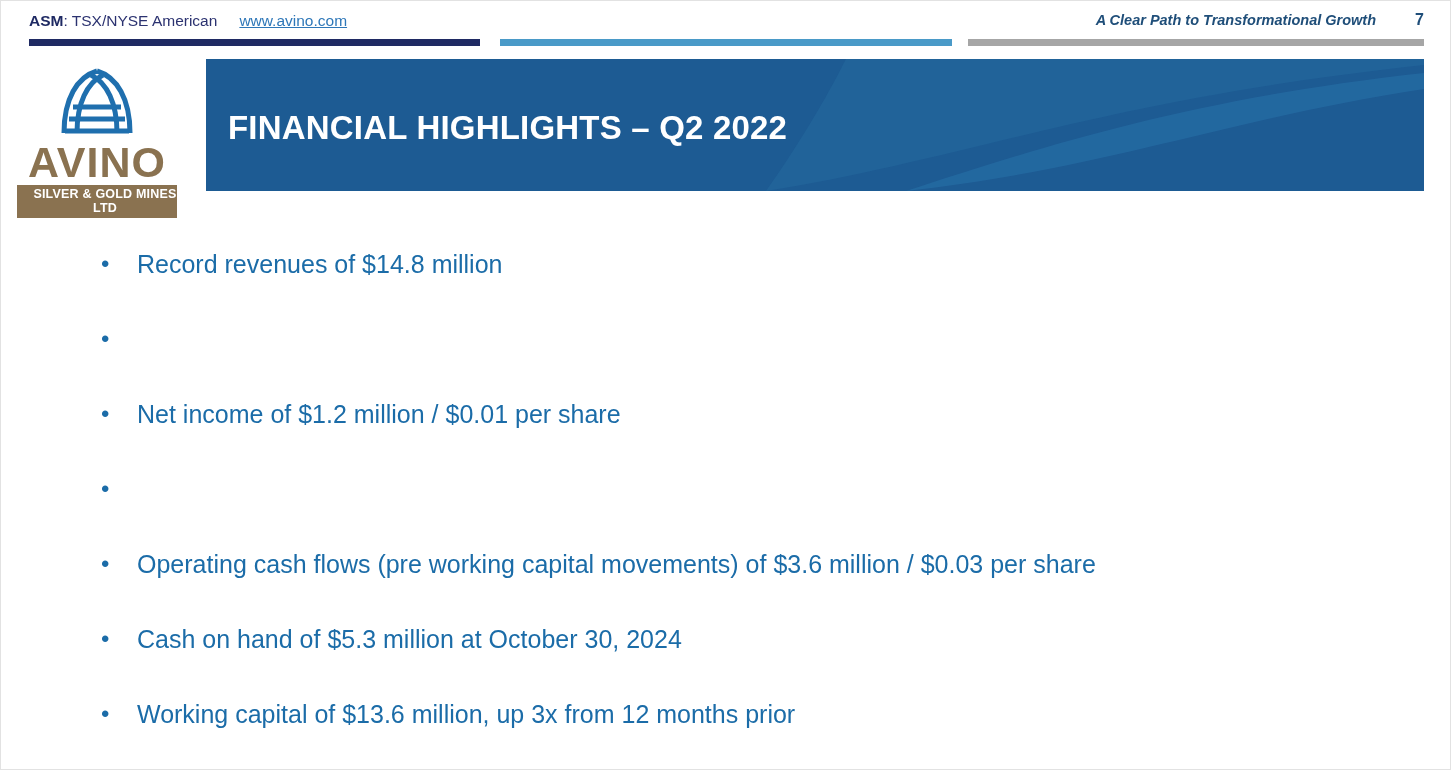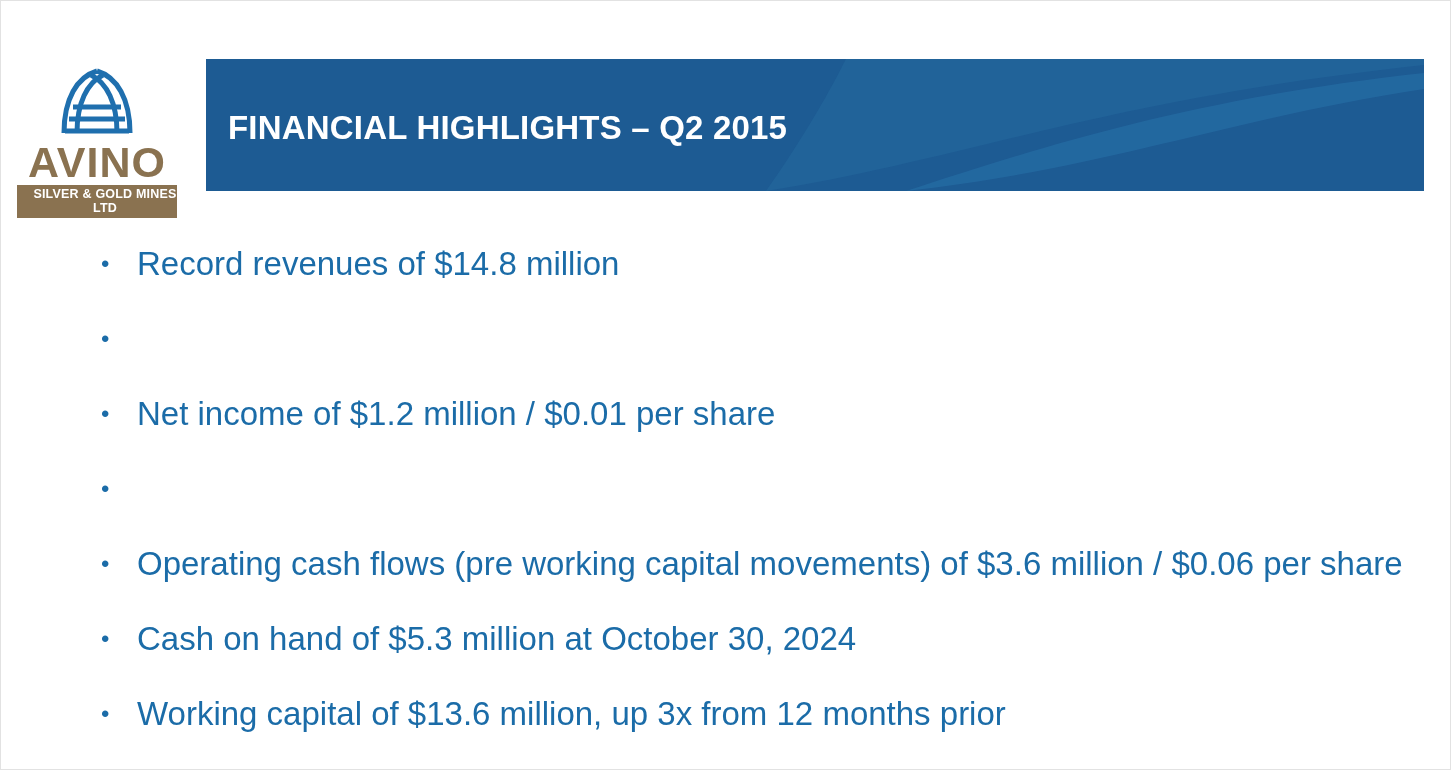--- a/index.html
+++ b/index.html
@@ -152,31 +152,41 @@
     width: 40px;
     flex: 0 0 40px;
     font-size: 24px;
     line-height: 30px;
     color: #1b6ca8;
     text-align: left;
     padding-left: 4px;
     box-sizing: border-box;
   }
   .bullet-text {
-    font-size: 33px;
+    font-size: 25px;
     line-height: 30px;
     color: #1b6ca8;
     white-space: nowrap;
   }
 </style>
 </head>
 <body>
 
 <div class="slide">
 
+  <div class="header">
+    <div class="header-left">
+      <span class="ticker-bold">ASM</span><span class="ticker-rest">: TSX/NYSE American</span><span class="site">www.avino.com</span>
+    </div>
+    <div class="header-tagline">A Clear Path to Transformational Growth</div>
+    <div class="header-page">7</div>
+    <div class="rule rule-navy"></div>
+    <div class="rule rule-blue"></div>
+    <div class="rule rule-gray"></div>
+  </div>
 
   <div class="logo">
     <svg class="band-swoosh" width="160" height="80" viewBox="0 0 160 80" style="left:0;top:0;">
       <g fill="none" stroke="#1f6fae" stroke-width="5">
         <path d="M47 70 C 47 36, 60 14, 80 8"></path>
         <path d="M60 70 C 60 40, 70 20, 86 12"></path>
         <path d="M113 70 C 113 36, 100 14, 80 8"></path>
         <path d="M100 70 C 100 40, 90 20, 74 12"></path>
       </g>
       <g stroke="#1f6fae" stroke-width="5" stroke-linecap="butt">
@@ -188,21 +198,21 @@
     <div class="logo-name">AVINO</div>
     <div class="logo-sub">SILVER &amp; GOLD MINES LTD</div>
   </div>
 
   <div class="title-band">
     <svg class="band-swoosh" width="1218" height="132" viewBox="0 0 1218 132" preserveAspectRatio="none" style="left:0;top:0;">
       <path d="M560 132 C 760 100, 900 40, 1218 6 L1218 0 L640 0 C 620 40, 590 90, 560 132 Z" fill="#24699f" opacity="0.55"></path>
       <path d="M700 132 C 900 110, 1020 60, 1218 30 L1218 14 C 980 40, 830 90, 700 132 Z" fill="#2a77b0" opacity="0.45"></path>
       <path d="M860 132 C 1000 118, 1100 96, 1218 74 L1218 56 C 1060 86, 950 110, 860 132 Z" fill="#185party" opacity="0"></path>
     </svg>
-    <div class="title-text">FINANCIAL HIGHLIGHTS – Q2 2015</div>
+    <div class="title-text">FINANCIAL HIGHLIGHTS – Q2 2022</div>
   </div>
 
   <div class="bullets">
 
     <div class="bullet-row">
       <div class="bullet-dot">•</div>
       <div class="bullet-text">Record revenues of $14.8 million</div>
     </div>
 
     <div class="bullet-row">
@@ -213,21 +223,21 @@
       <div class="bullet-dot">•</div>
       <div class="bullet-text">Net income of $1.2 million / $0.01 per share</div>
     </div>
 
     <div class="bullet-row">
       <div class="bullet-dot">•</div>
     </div>
 
     <div class="bullet-row">
       <div class="bullet-dot">•</div>
-      <div class="bullet-text">Operating cash flows (pre working capital movements) of $3.6 million / $0.06 per share</div>
+      <div class="bullet-text">Operating cash flows (pre working capital movements) of $3.6 million / $0.03 per share</div>
     </div>
 
     <div class="bullet-row">
       <div class="bullet-dot">•</div>
       <div class="bullet-text">Cash on hand of $5.3 million at October 30, 2024</div>
     </div>
 
     <div class="bullet-row">
       <div class="bullet-dot">•</div>
       <div class="bullet-text">Working capital of $13.6 million, up 3x from 12 months prior</div>

